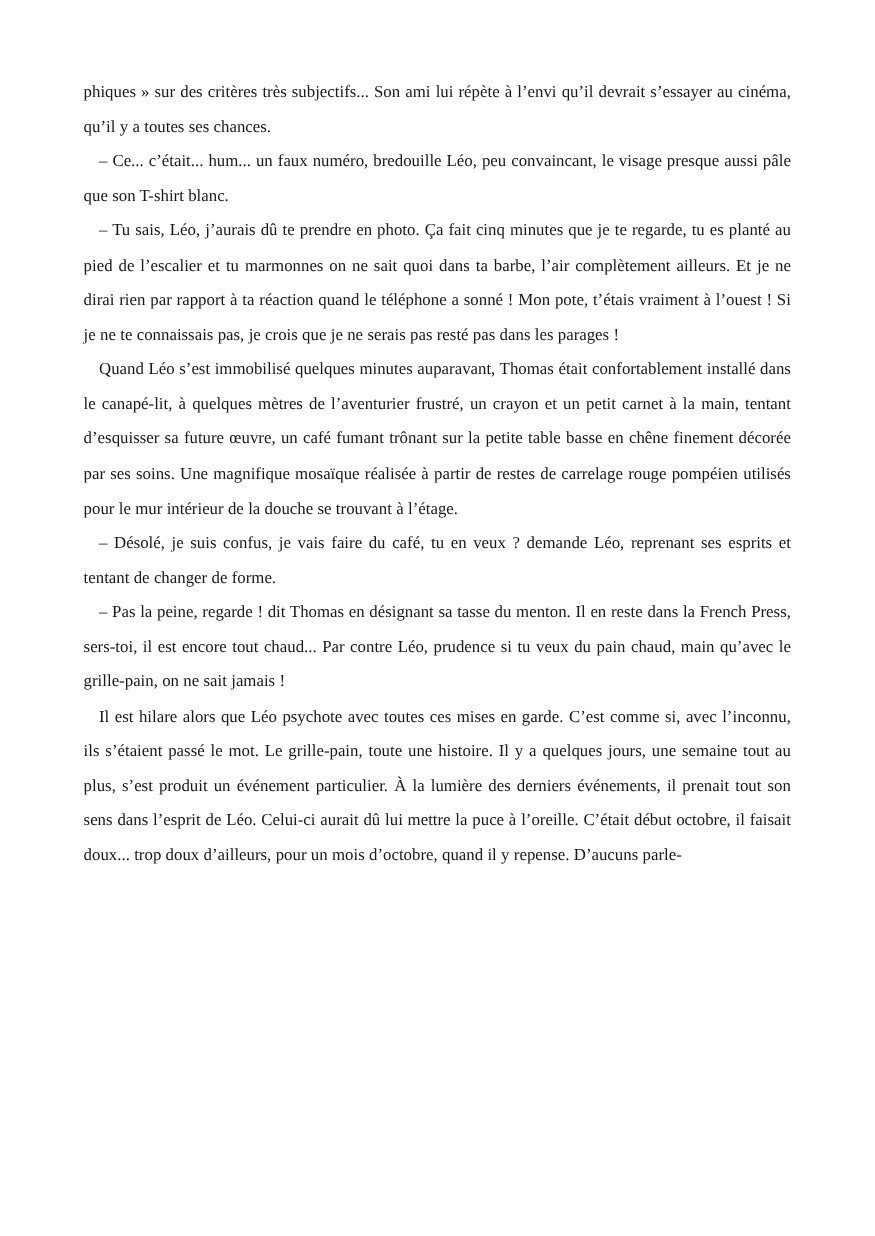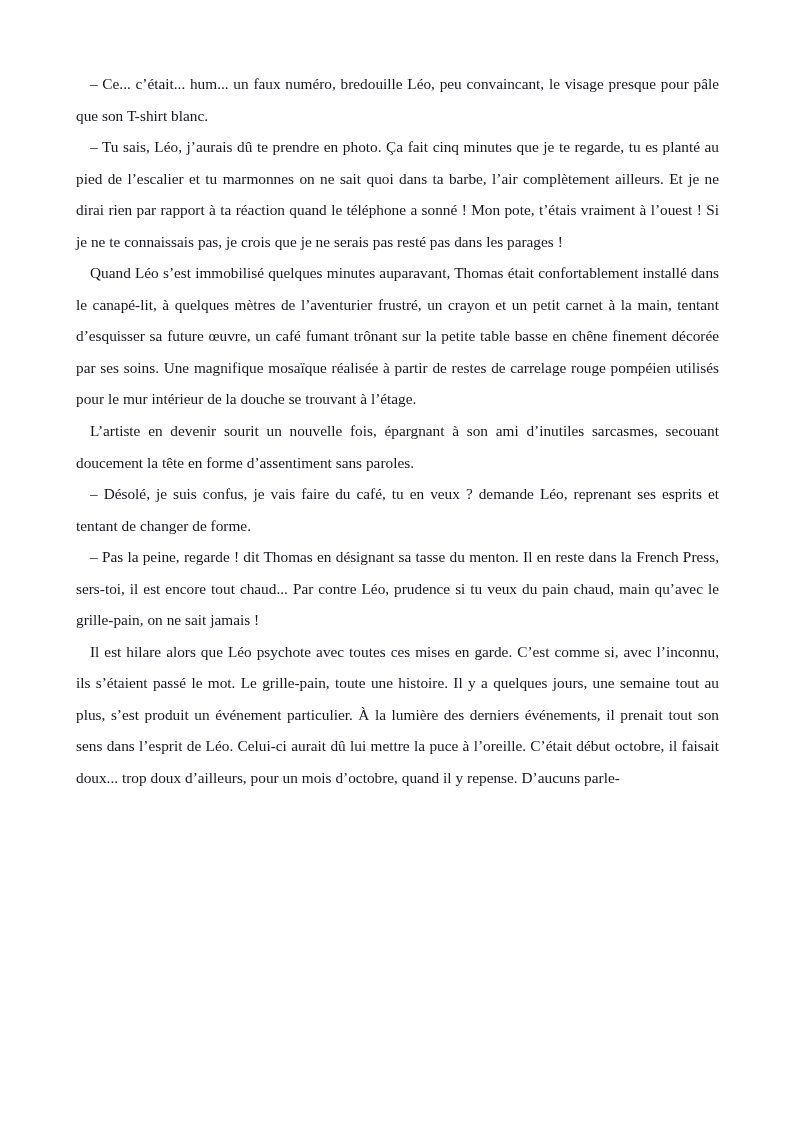--- a/index.html
+++ b/index.html
@@ -47,29 +47,29 @@
   p.para.dialogue {
     text-indent: 14px;
   }
 </style>
 </head>
 <body>
 
 <div class="page">
   <div class="text-column">
 
+    <p class="para flush">phiques » sur des critères très subjectifs... Son ami lui répète à l’envi qu’il devrait s’essayer au cinéma, qu’il y a toutes ses chances.</p>
 
-    <p class="para dialogue">–  Ce... c’était... hum... un faux numéro, bredouille Léo, peu convaincant, le visage presque pour pâle que son T-shirt blanc.</p>
+    <p class="para dialogue">–  Ce... c’était... hum... un faux numéro, bredouille Léo, peu convaincant, le visage presque aussi pâle que son T-shirt blanc.</p>
 
     <p class="para dialogue">–  Tu sais, Léo, j’aurais dû te prendre en photo. Ça fait cinq minutes que je te re­garde, tu es planté au pied de l’escalier et tu marmonnes on ne sait quoi dans ta barbe, l’air complètement ailleurs. Et je ne dirai rien par rapport à ta réaction quand le téléphone a sonné ! Mon pote, t’étais vraiment à l’ouest ! Si je ne te connaissais pas, je crois que je ne serais pas resté pas dans les parages !</p>
 
     <p class="para">Quand Léo s’est immobilisé quelques minutes auparavant, Thomas était conforta­blement installé dans le canapé-lit, à quelques mètres de l’aventurier frustré, un crayon et un petit carnet à la main, tentant d’esquisser sa future œuvre, un café fu­mant trônant sur la petite table basse en chêne finement décorée par ses soins. Une magnifique mosaïque réalisée à partir de restes de carrelage rouge pompéien utili­sés pour le mur intérieur de la douche se trouvant à l’étage.</p>
 
 
-    <p class="para">L’artiste en devenir sourit un nouvelle fois, épargnant à son ami d’inutiles sar­casmes, secouant doucement la tête en forme d’assentiment sans paroles.</p>
 
     <p class="para dialogue">–  Désolé, je suis confus, je vais faire du café, tu en veux ? demande Léo, reprenant ses esprits et tentant de changer de forme.</p>
 
     <p class="para dialogue">–  Pas la peine, regarde ! dit Thomas en désignant sa tasse du menton. Il en reste dans la French Press, sers-toi, il est encore tout chaud... Par contre Léo, prudence si tu veux du pain chaud, main qu’avec le grille-pain, on ne sait jamais !</p>
 
     <p class="para">Il est hilare alors que Léo psychote avec toutes ces mises en garde. C’est comme si, avec l’inconnu, ils s’étaient passé le mot. Le grille-pain, toute une histoire. Il y a quelques jours, une semaine tout au plus, s’est produit un événement particulier. À la lumière des derniers événements, il prenait tout son sens dans l’esprit de Léo. Ce­lui-ci aurait dû lui mettre la puce à l’oreille. C’était début octobre, il faisait doux... trop doux d’ailleurs, pour un mois d’octobre, quand il y repense. D’aucuns parle-</p>
 
   </div>
 </div>
 

